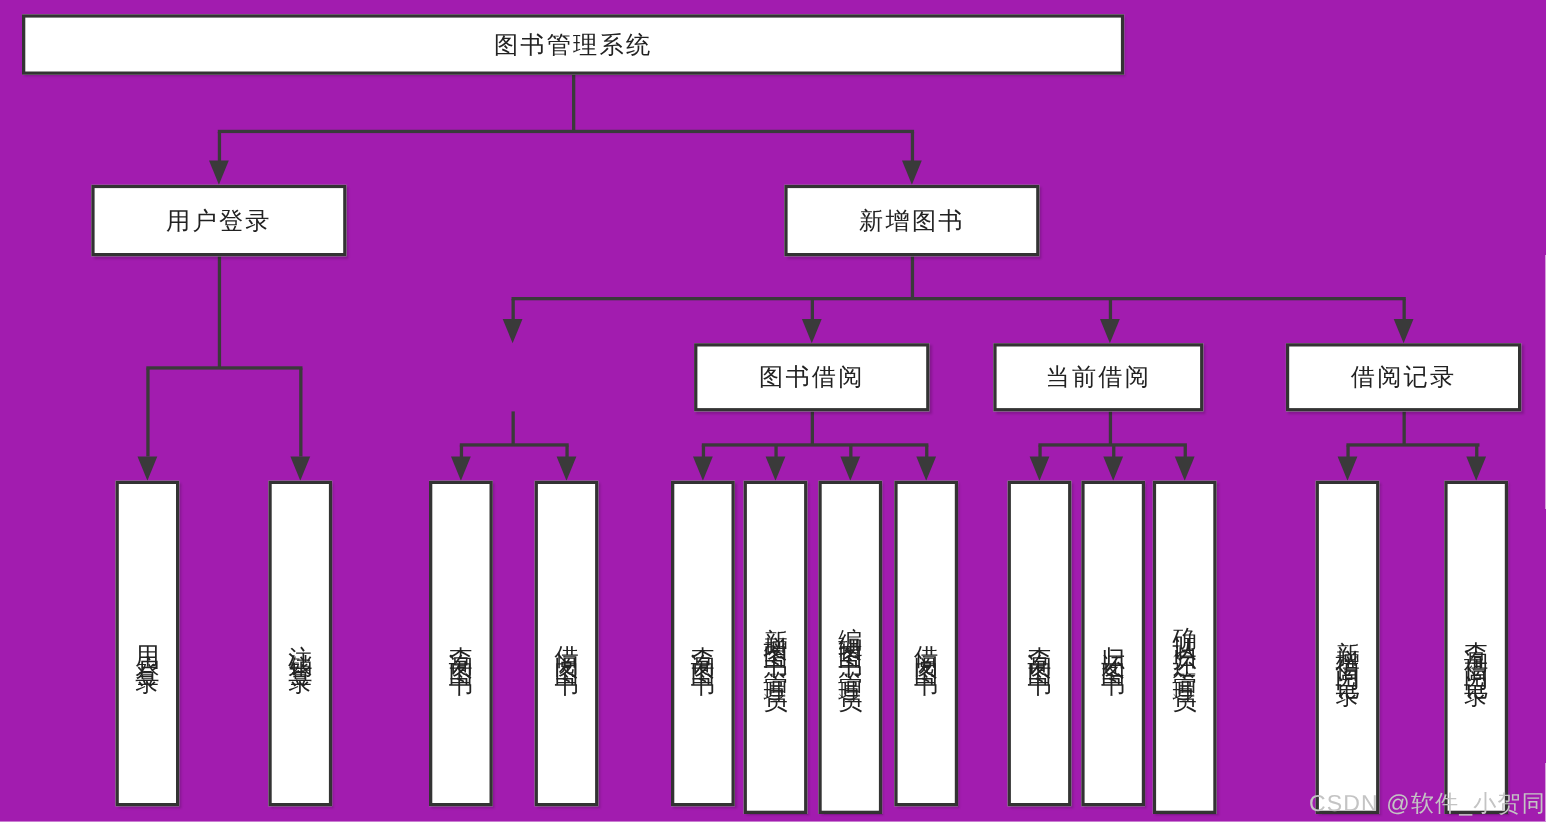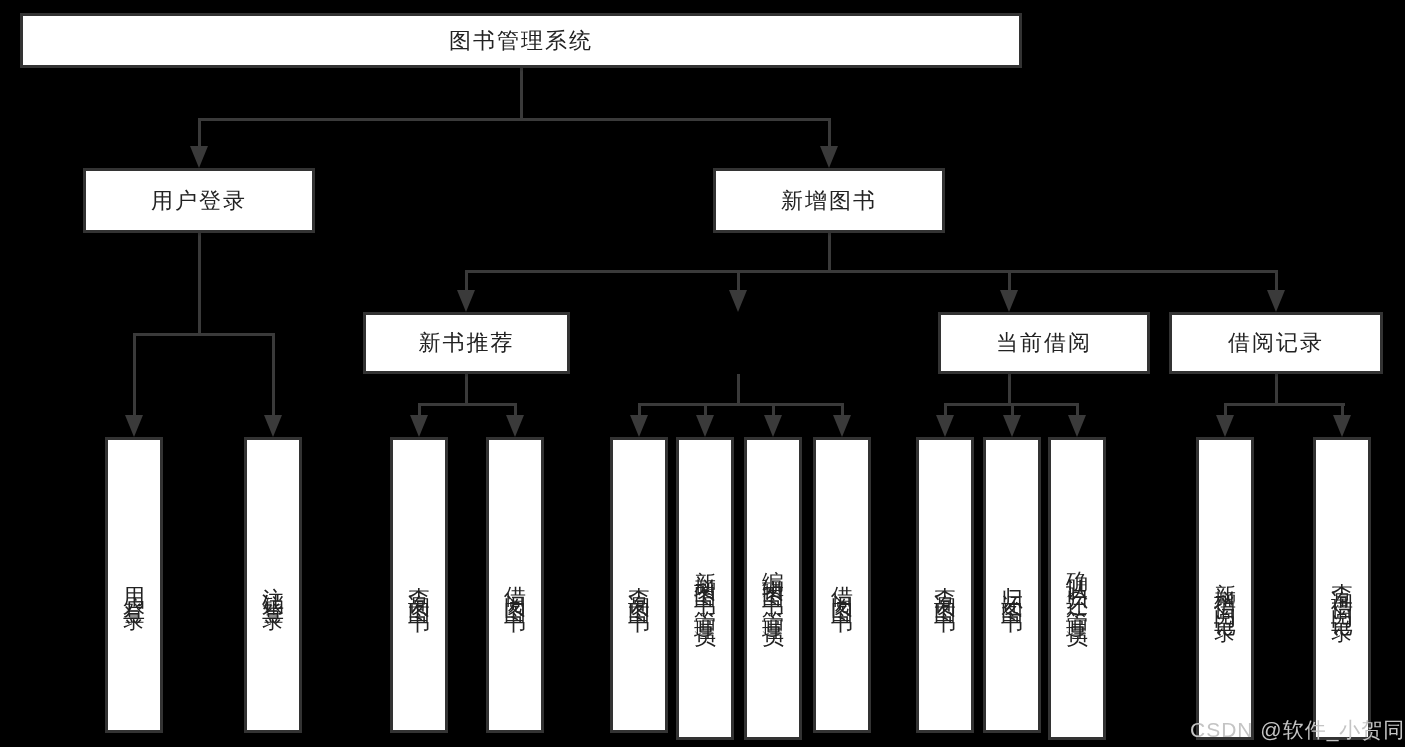--- a/index.html
+++ b/index.html
@@ -1,20 +1,20 @@
 <!DOCTYPE html>
 <html><head>
 <meta charset="utf-8">
 <style>
   html, body { margin: 0; padding: 0; background: #ffffff; }
   #canvas {
     position: relative;
     width: 1405px;
     height: 747px;
-    background: #000000;
+    background: #a21caf;
     font-family: "Liberation Sans", sans-serif;
     overflow: hidden;
   }
   .ln { position: absolute; background: #3a3a3a; z-index: 1; }
   .ah {
     position: absolute; width: 0; height: 0; z-index: 2;
     border-left: 9px solid transparent;
     border-right: 9px solid transparent;
     border-top: 22px solid #3a3a3a;
   }
@@ -119,24 +119,24 @@
     <span class="lbl">图书管理系统</span>
   </div>
 
   <div class="node node-h" style="left:83px;top:168px;width:232px;height:65px">
     <span class="lbl">用户登录</span>
   </div>
   <div class="node node-h" style="left:713px;top:168px;width:232px;height:65px">
     <span class="lbl">新增图书</span>
   </div>
 
-  <div class="node node-h" style="left:363px;top:312px;width:207px;height:62px">
-    <span class="lbl">新书推荐</span>
+  <div class="node node-h" style="left:631px;top:312px;width:214px;height:62px">
+    <span class="lbl">图书借阅</span>
   </div>
-  <div class="node node-h" style="left:938px;top:312px;width:212px;height:62px">
+  <div class="node node-h" style="left:903px;top:312px;width:191px;height:62px">
     <span class="lbl">当前借阅</span>
   </div>
   <div class="node node-h" style="left:1169px;top:312px;width:214px;height:62px">
     <span class="lbl">借阅记录</span>
   </div>
 
   <div class="node node-v" style="left:105px;top:437px;width:58px;height:296px">
     <span class="lbl">用户登录</span>
   </div>
   <div class="node node-v" style="left:244px;top:437px;width:58px;height:296px">

